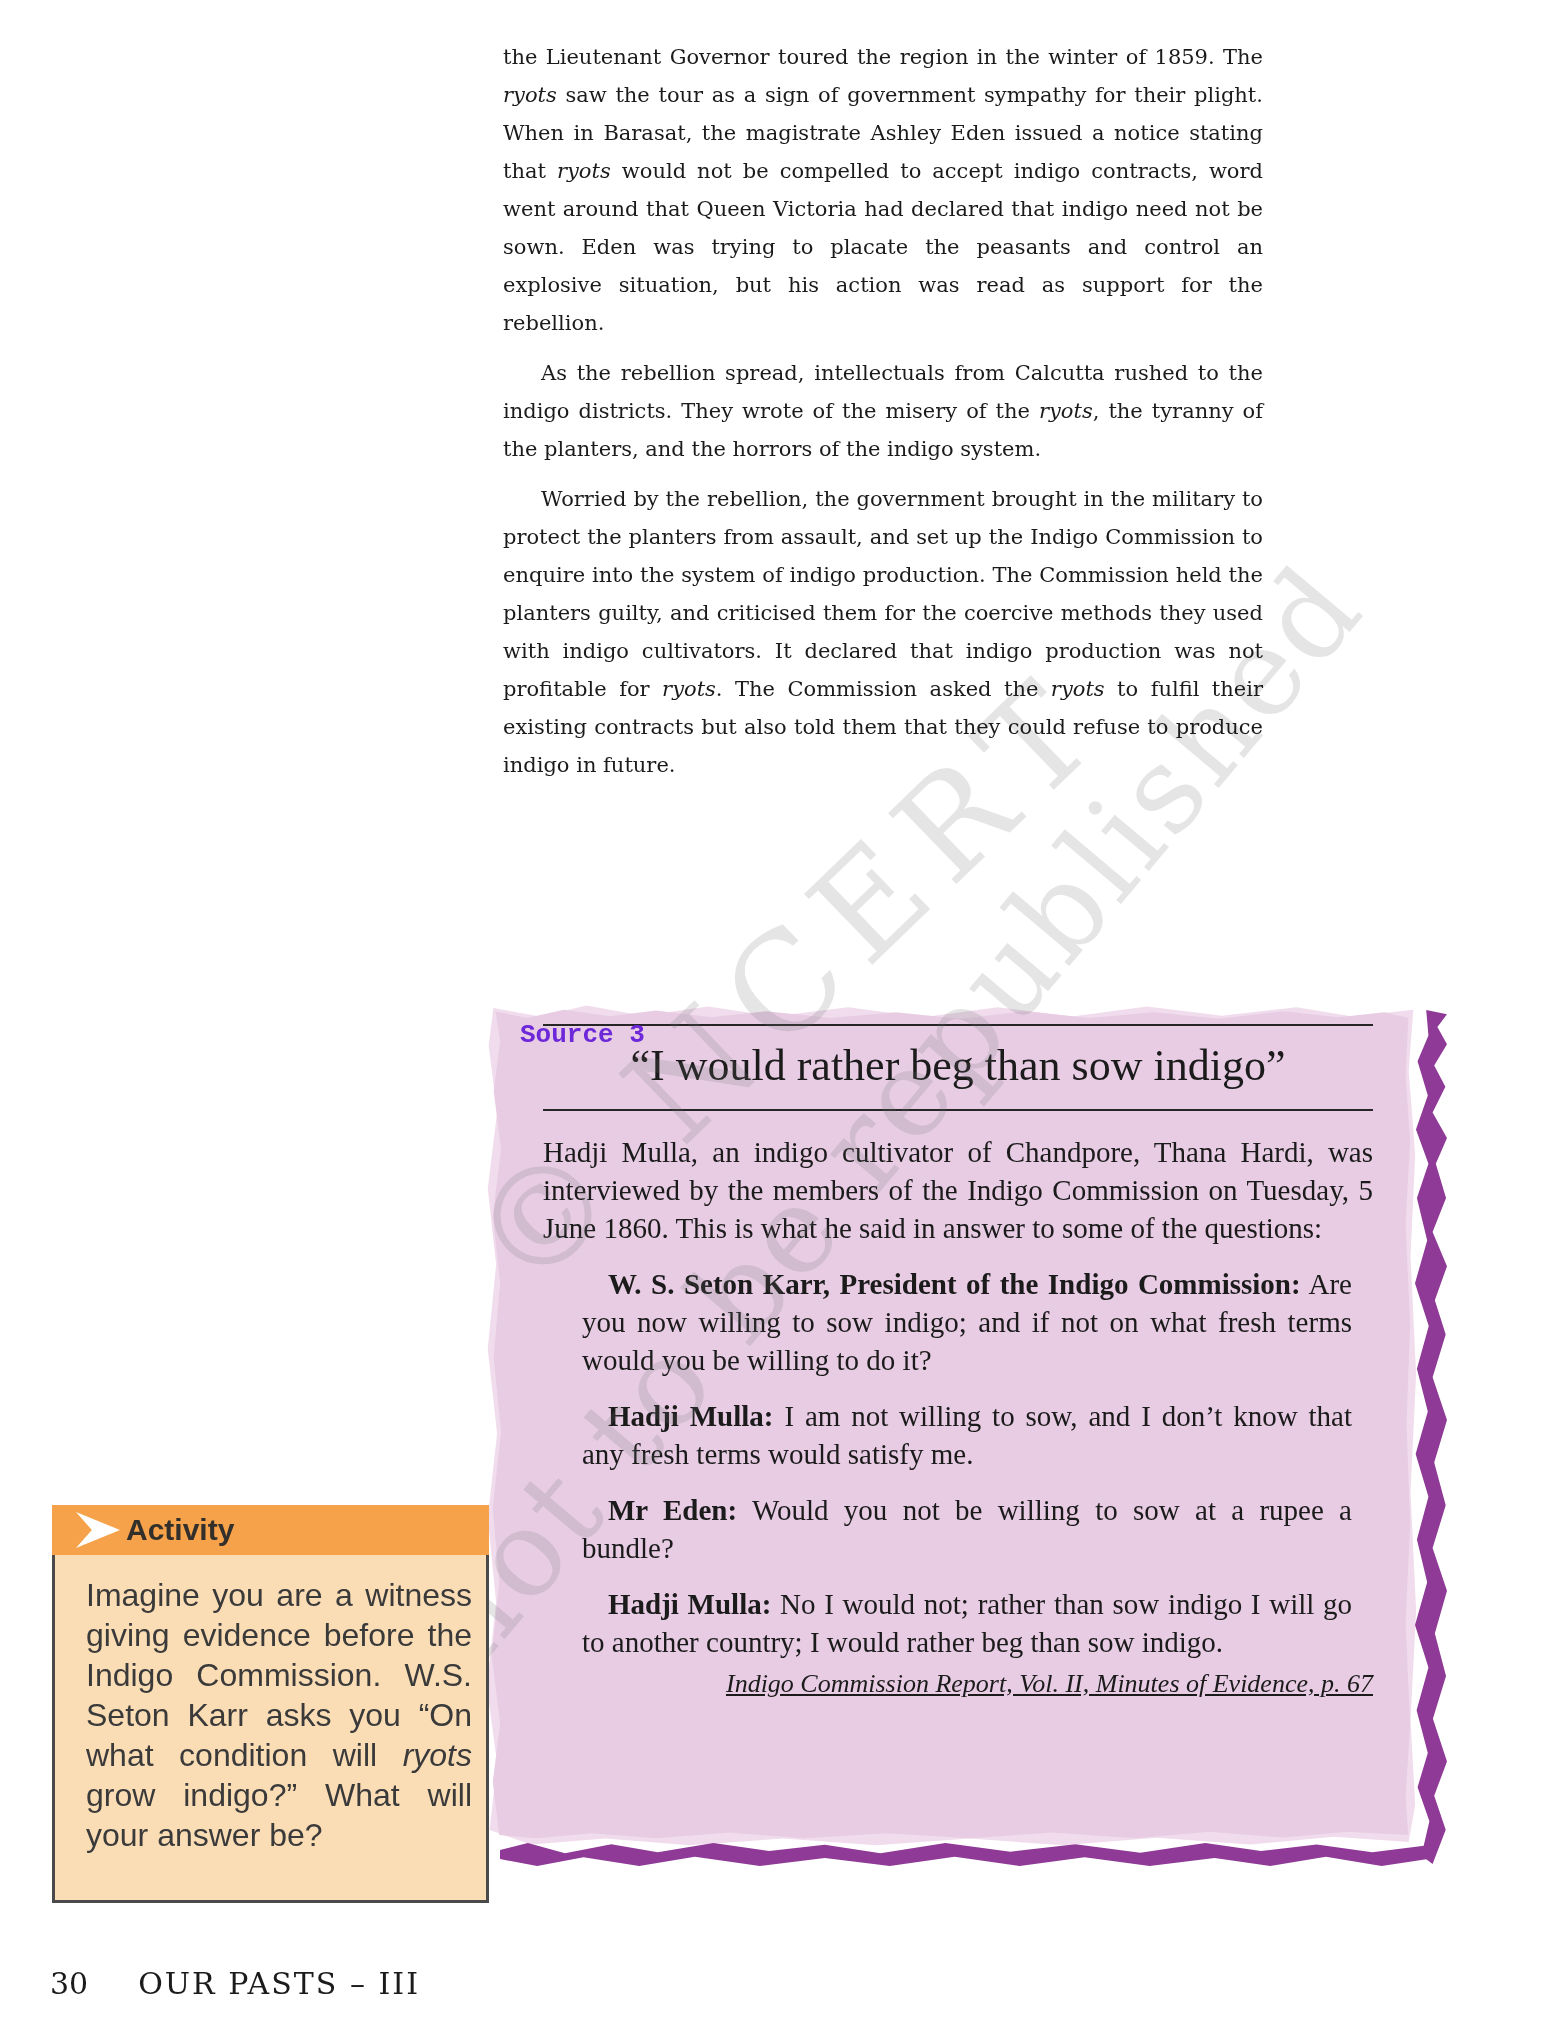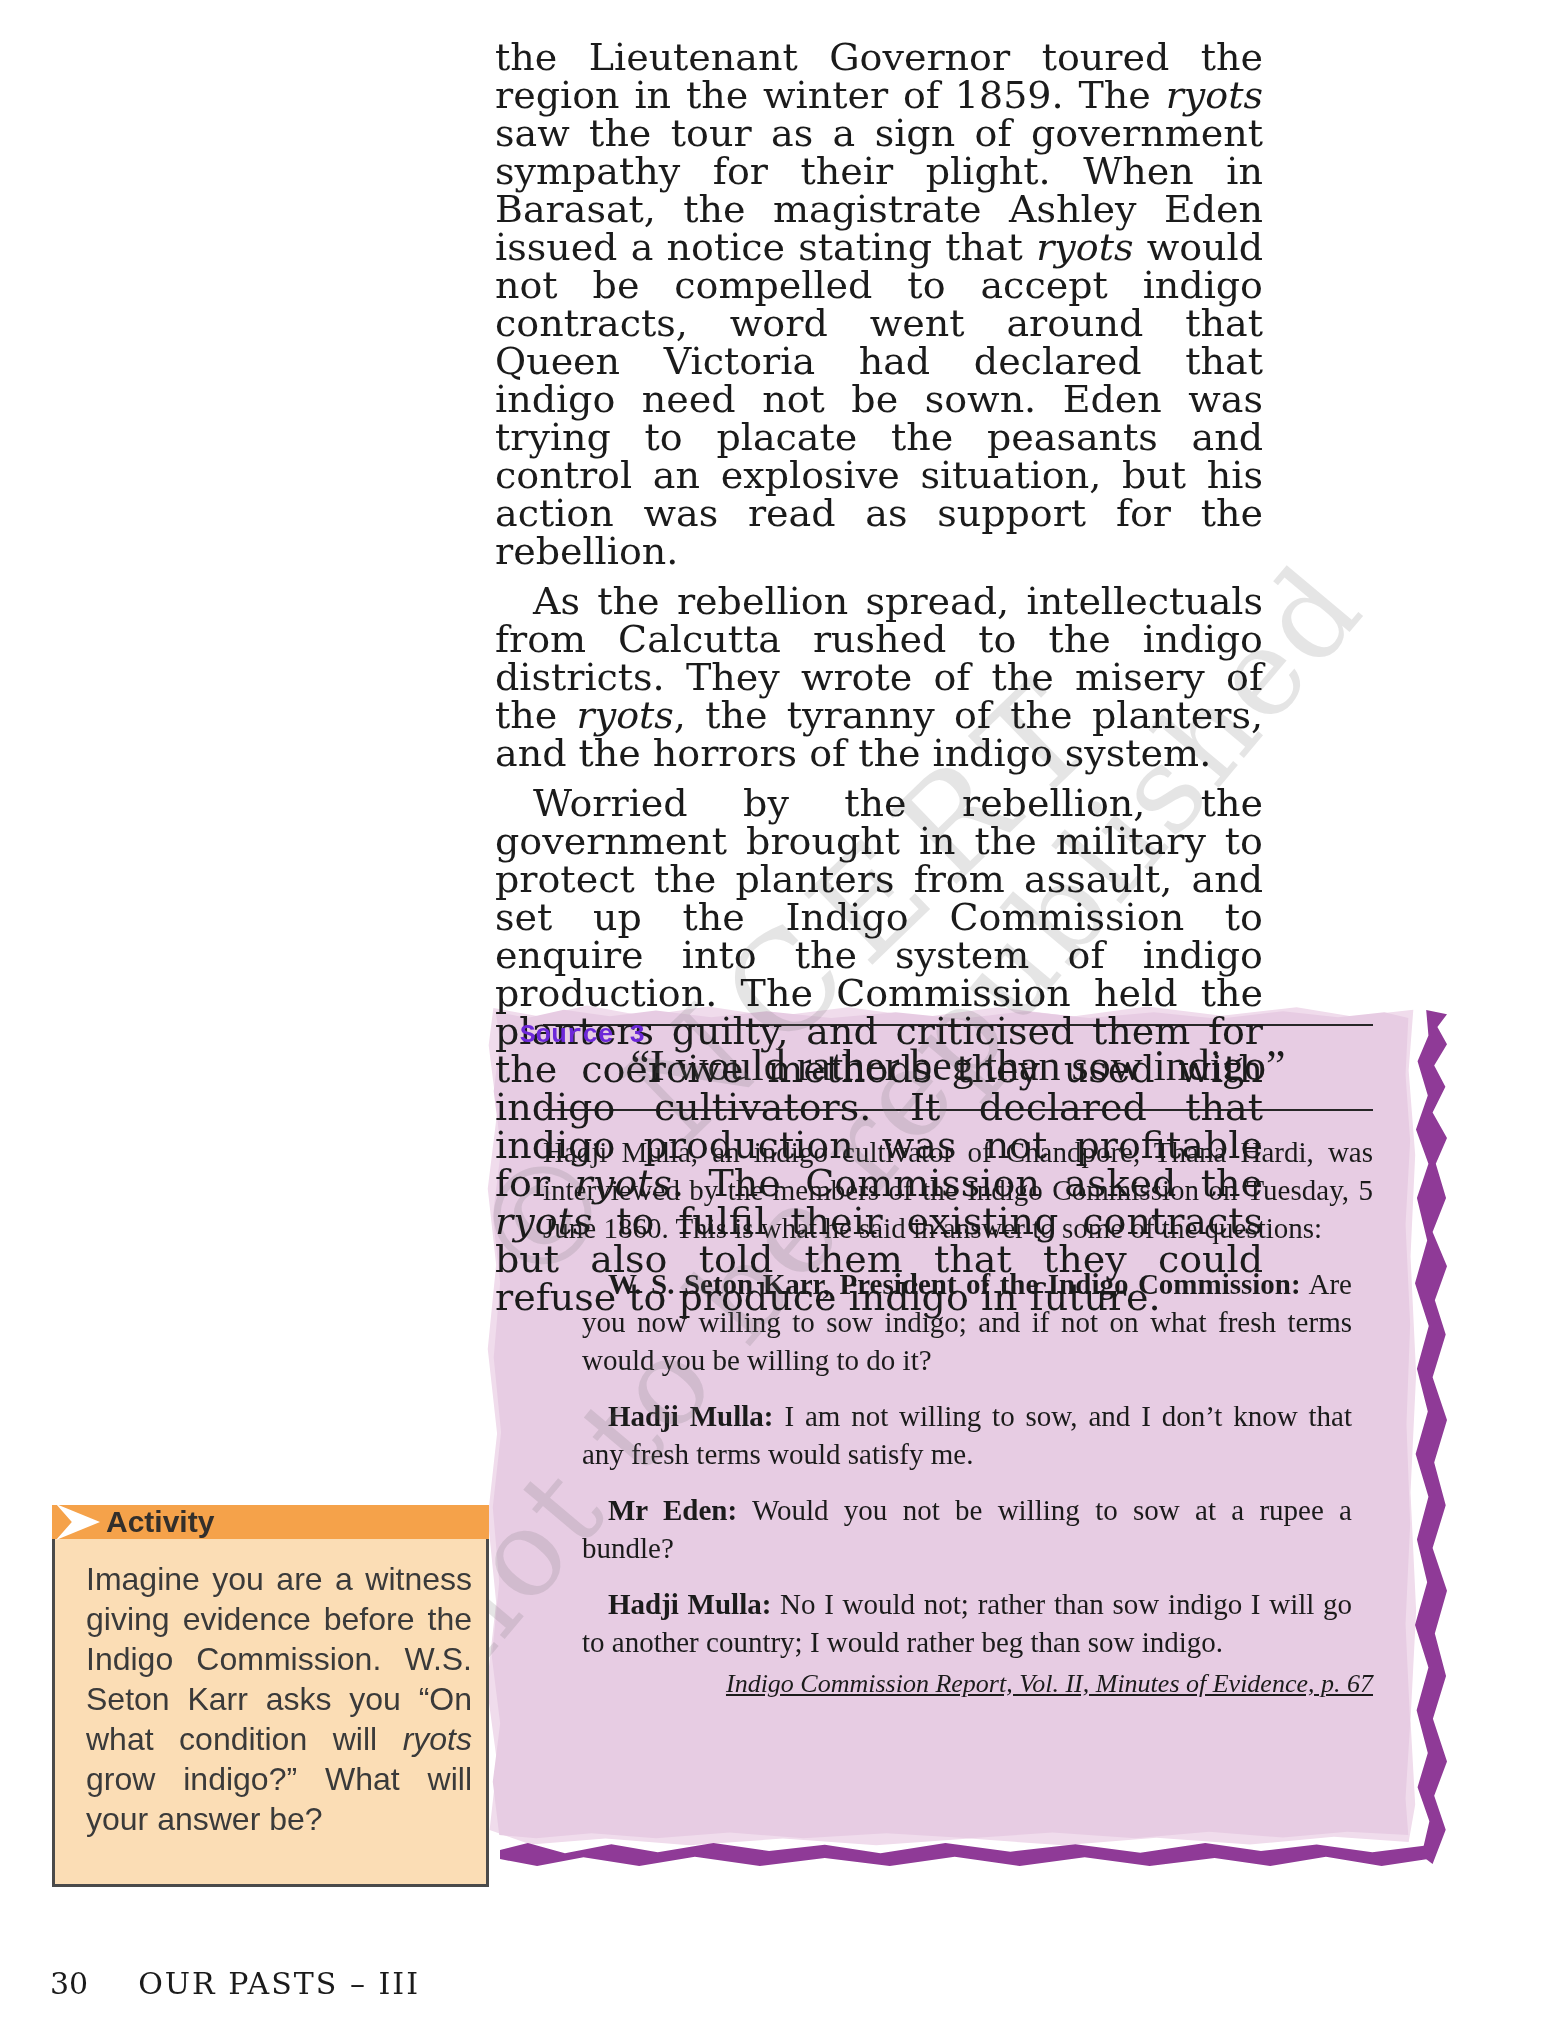--- a/index.html
+++ b/index.html
@@ -23,21 +23,21 @@
     position:absolute;z-index:2;color:var(--watermark_color);
     font-family:"DejaVu Serif",serif;white-space:nowrap;pointer-events:none;
     line-height:1.2;
   }
   .wm1{left:382px;top:901px;font-size:135px;letter-spacing:18px;transform:rotate(-44deg);}
   .wm2{left:197px;top:1043px;font-size:120px;letter-spacing:4px;transform:rotate(-50deg);}
 
   
   .main-column{position:absolute;z-index:3;left:495px;top:38px;width:768px;}
   .main-column p{
-    margin:0 0 12px 0;font-size:38px;line-height:38px;text-align:justify;
+    margin:0 0 12px 8px;font-size:21px;line-height:38px;text-align:justify;
   }
   .main-column p.indent{text-indent:38px;}
   .main-column i{font-style:italic;}
 
   
   .source-label{
     position:absolute;z-index:3;left:520px;top:1020px;
     font-family:Liberation Mono, monospace;font-weight:bold;font-size:26px;color:#6d28d9;
   }
 
@@ -84,21 +84,21 @@
     margin:14px 0 16px 0;font-weight:normal;font-size:44px;line-height:1.2;
     text-align:center;font-family:"Liberation Serif",serif;color:#1B1B1B;
   }
   .source-intro{margin:22px 0 0 0;text-align:justify;}
   .qa{margin:18px 21px 0 39px;text-indent:26px;text-align:justify;}
   .qa b{font-weight:bold;}
   .source-citation{margin:6px 0 0 0;font-style:italic;font-size:26px;line-height:34px;text-align:right;text-decoration:underline;}
 
   
   .activity-box{position:absolute;z-index:4;left:52px;top:1505px;width:437px;}
-  .activity-header{height:34px;background:var(--activity_header);display:flex;align-items:center;}
+  .activity-header{height:50px;background:var(--activity_header);display:flex;align-items:center;padding-left:20px;}
   .activity-arrow{
     width:44px;height:36px;margin-left:4px;background:#ffffff;flex:none;
     clip-path:polygon(0 0,100% 50%,0 100%,36% 50%);
   }
   .activity-title{
     margin-left:6px;font-family:"Liberation Sans",sans-serif;font-weight:bold;
     font-size:30px;color:#332F2B;
   }
   .activity-body{
     box-sizing:border-box;border:3px solid var(--activity_border);border-top:none;

